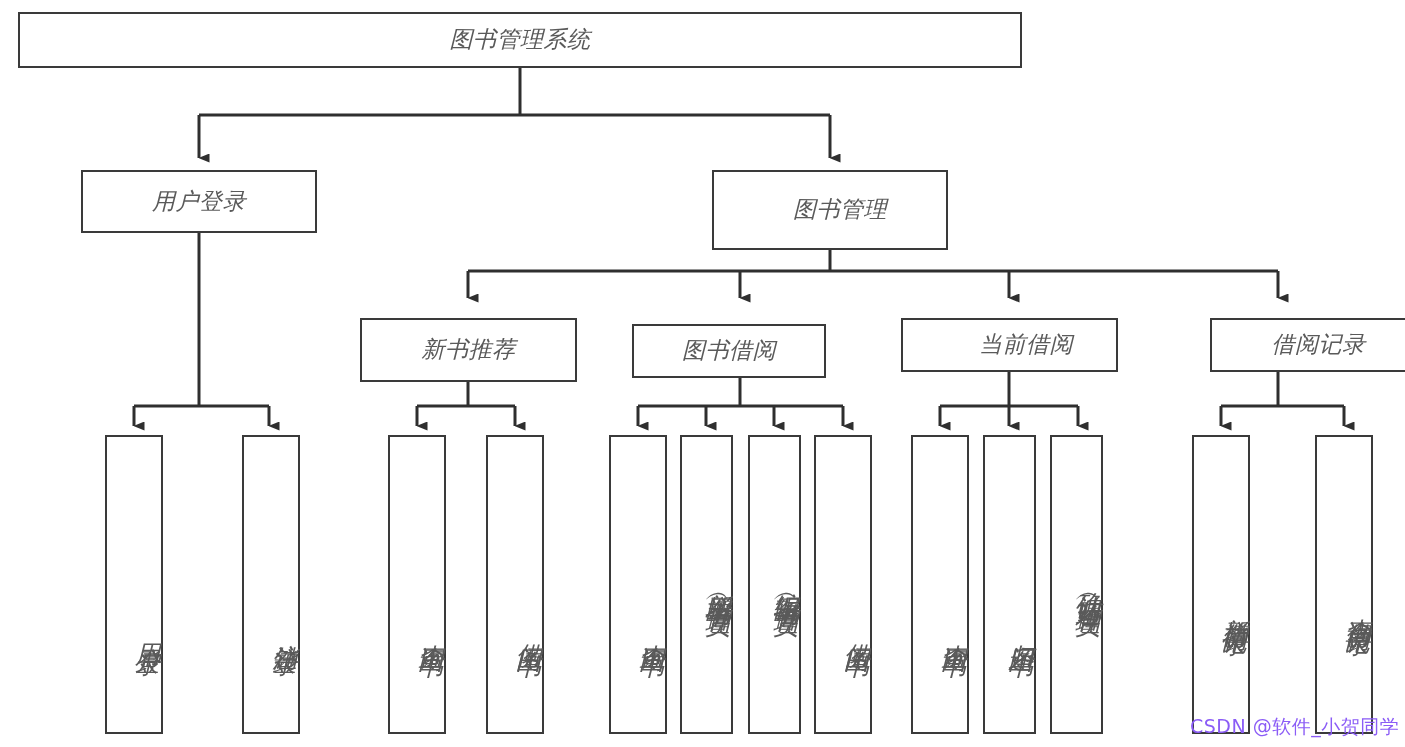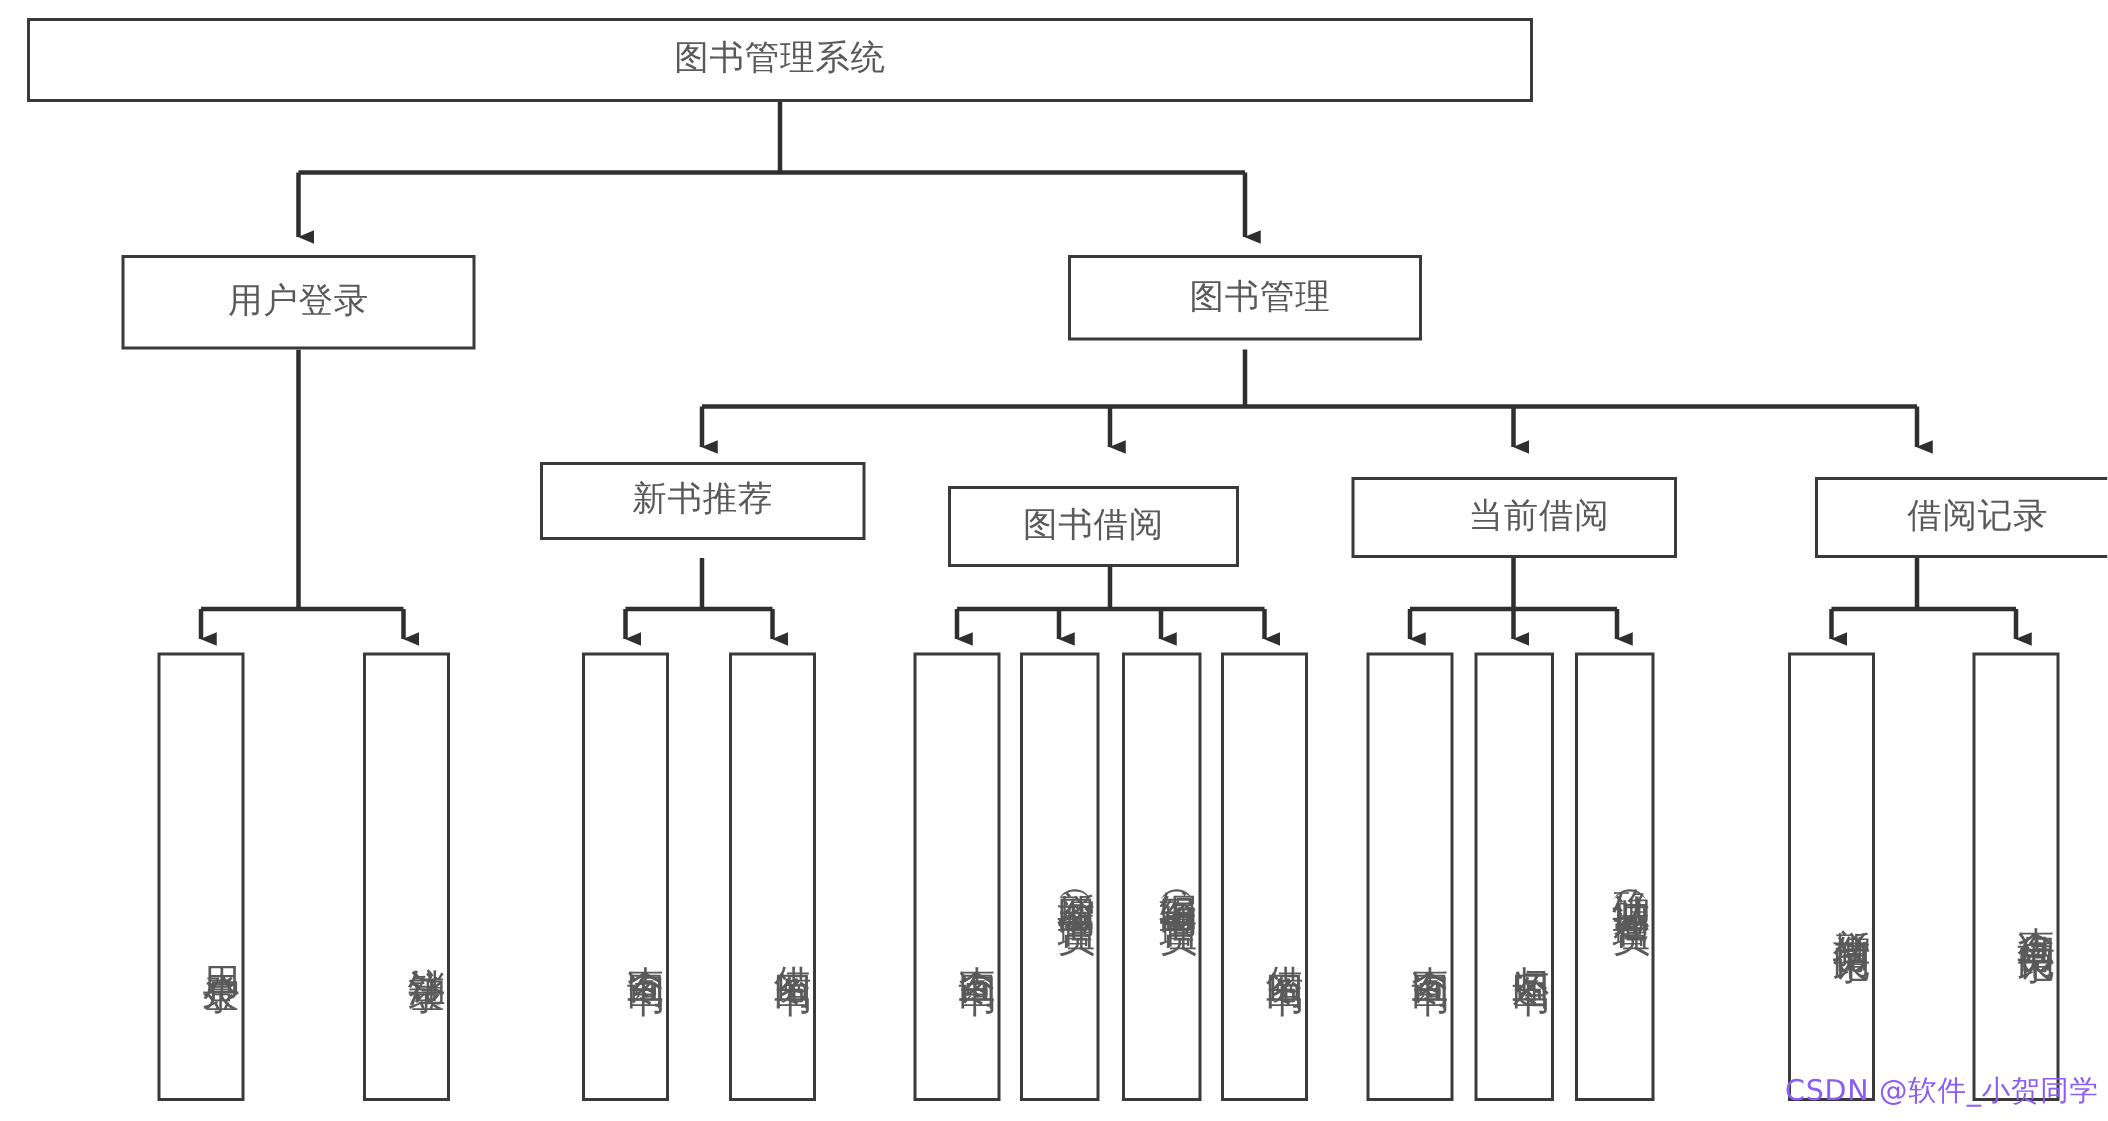--- a/index.html
+++ b/index.html
@@ -23,20 +23,21 @@
   .node{
     position:absolute;
     box-sizing:border-box;
     background:#ffffff;
     border:2px solid #3a3a3a;
     display:flex;
     align-items:center;
     justify-content:center;
     color:#5a5a5a;
     letter-spacing:0.5px;
+    font-style:italic;
   }
   .node.h{
     font-size:23px;
     line-height:1.1;
   }
   .node.v{
     writing-mode:vertical-rl;
     text-orientation:upright;
     font-size:25px;
     line-height:1.12;
@@ -113,25 +114,25 @@
     </g>
   </svg>
 
   <div class="node h" style="left:18px;top:12px;width:1004px;height:56px;">
     <span>图书管理系统</span>
   </div>
 
   <div class="node h" style="left:81px;top:170px;width:236px;height:63px;">
     <span>用户登录</span>
   </div>
-  <div class="node h" style="left:712px;top:170px;width:236px;height:57px;padding-left:20px;">
+  <div class="node h" style="left:712px;top:170px;width:236px;height:80px;padding-left:20px;">
     <span>图书管理</span>
   </div>
 
-  <div class="node h" style="left:360px;top:308px;width:217px;height:52px;">
+  <div class="node h" style="left:360px;top:318px;width:217px;height:64px;">
     <span>新书推荐</span>
   </div>
   <div class="node h" style="left:632px;top:324px;width:194px;height:54px;text-align:right;">
     <span>图书借阅</span>
   </div>
   <div class="node h" style="left:901px;top:318px;width:217px;height:54px;padding-left:33px;">
     <span>当前借阅</span>
   </div>
   <div class="node h" style="left:1170px;top:318px;width:217px;height:54px;margin-left:40px;">
     <span>借阅记录</span>

